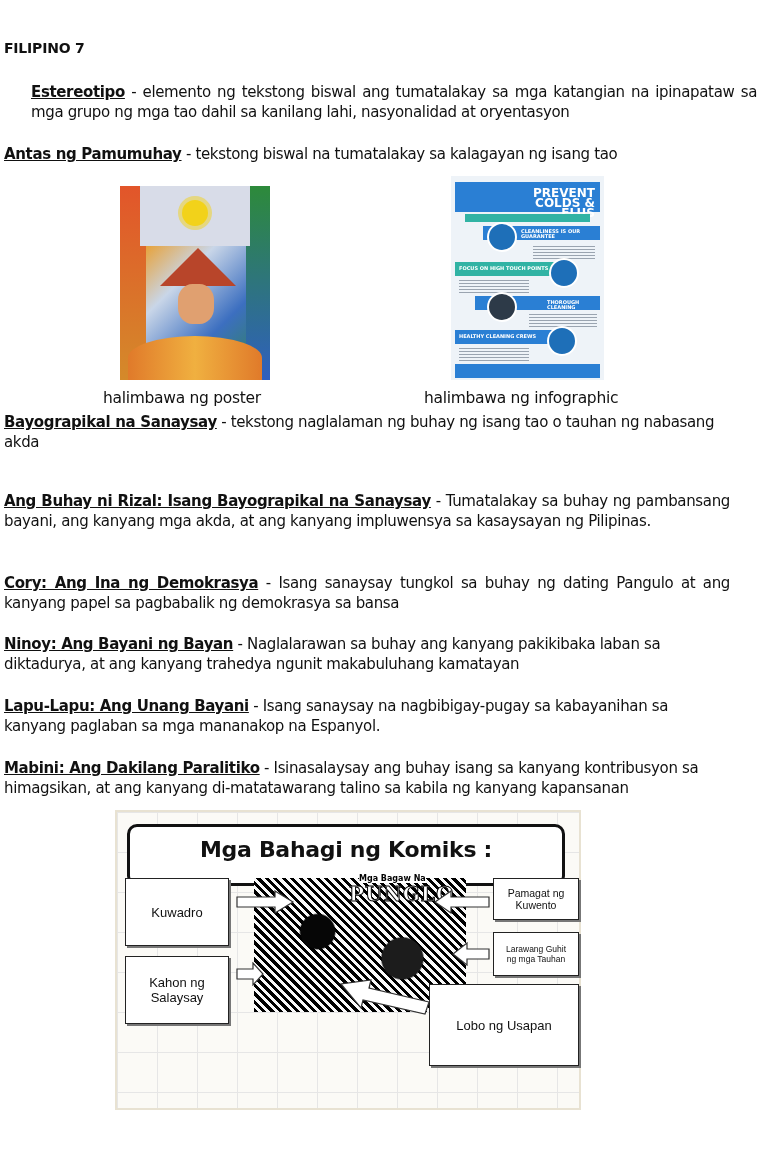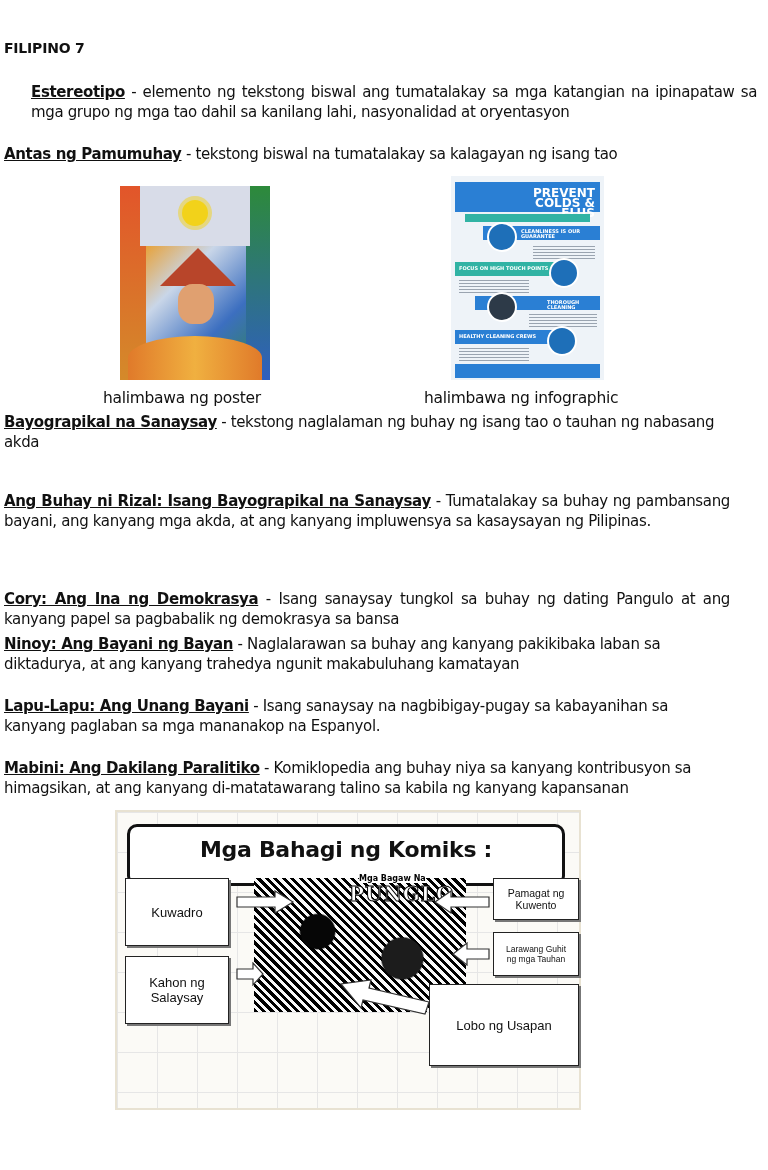--- a/index.html
+++ b/index.html
@@ -108,34 +108,34 @@
 <div class="abs caption" style="left:424px; top:389px;">halimbawa ng infographic</div>
 
 <div class="abs para" style="top:412px;">
   <span class="term">Bayograpikal na Sanaysay</span><span> - tekstong naglalaman ng buhay ng isang tao o tauhan ng nabasang akda</span>
 </div>
 
 <div class="abs para justify" style="top:491px;">
   <span class="term">Ang Buhay ni Rizal: Isang Bayograpikal na Sanaysay</span><span> - Tumatalakay sa buhay ng pambansang bayani, ang kanyang mga akda, at ang kanyang impluwensya sa kasaysayan ng Pilipinas.</span>
 </div>
 
-<div class="abs para justify" style="top:573px;margin-top:16px;">
+<div class="abs para justify" style="top:573px;">
   <span class="term">Cory: Ang Ina ng Demokrasya</span><span> - Isang sanaysay tungkol sa buhay ng dating Pangulo at ang kanyang papel sa pagbabalik ng demokrasya sa bansa</span>
 </div>
 
 <div class="abs para" style="top:634px;">
   <span class="term">Ninoy: Ang Bayani ng Bayan</span><span> - Naglalarawan sa buhay ang kanyang pakikibaka laban sa diktadurya, at ang kanyang trahedya ngunit makabuluhang kamatayan</span>
 </div>
 
 <div class="abs para" style="top:696px;">
   <span class="term">Lapu-Lapu: Ang Unang Bayani</span><span> - Isang sanaysay na nagbibigay-pugay sa kabayanihan sa kanyang paglaban sa mga mananakop na Espanyol.</span>
 </div>
 
 <div class="abs para" style="top:758px;">
-  <span class="term">Mabini: Ang Dakilang Paralitiko</span><span> - Komiklopedia ang buhay niya sa kanyang kontribusyon sa himagsikan, at ang kanyang di-matatawarang talino sa kabila ng kanyang kapansanan</span>
+  <span class="term">Mabini: Ang Dakilang Paralitiko</span><span> - Isinasalaysay ang buhay isang sa kanyang kontribusyon sa himagsikan, at ang kanyang di-matatawarang talino sa kabila ng kanyang kapansanan</span>
 </div>
 
 <div class="abs comic">
   <div class="comic-title">Mga Bahagi ng Komiks :</div>
 
   <div class="art"></div>
   <div class="art-sub">Mga Bagaw Na</div>
   <div class="art-title">PUNGLO</div>
 
   <div class="cbox" style="left:8px; top:66px; width:104px; height:68px; font-size:13px;">Kuwadro</div>

